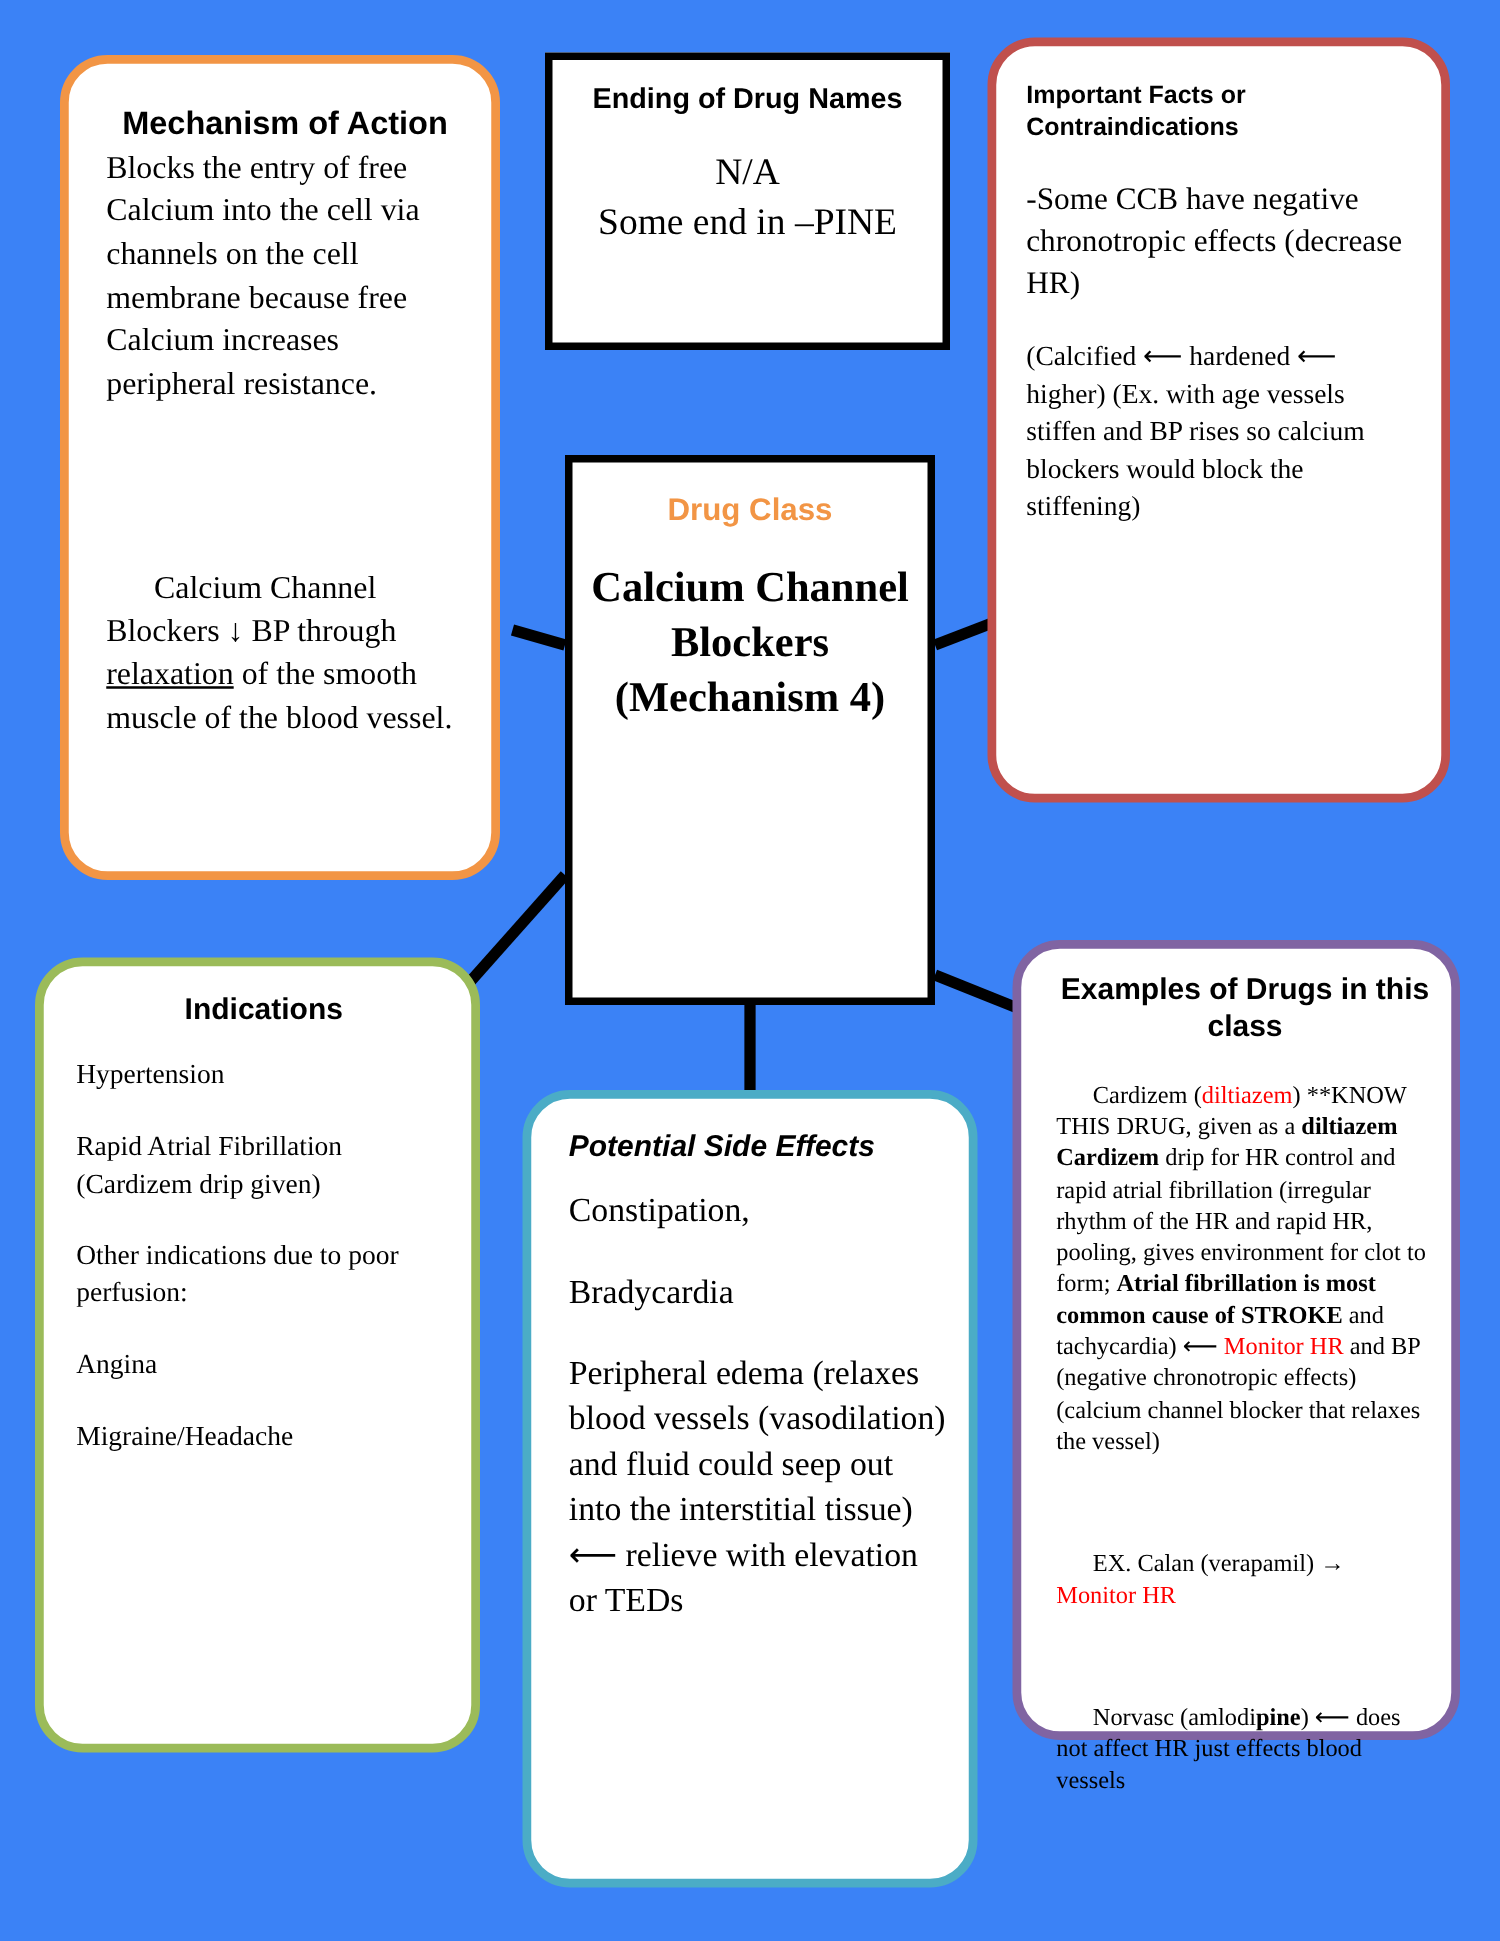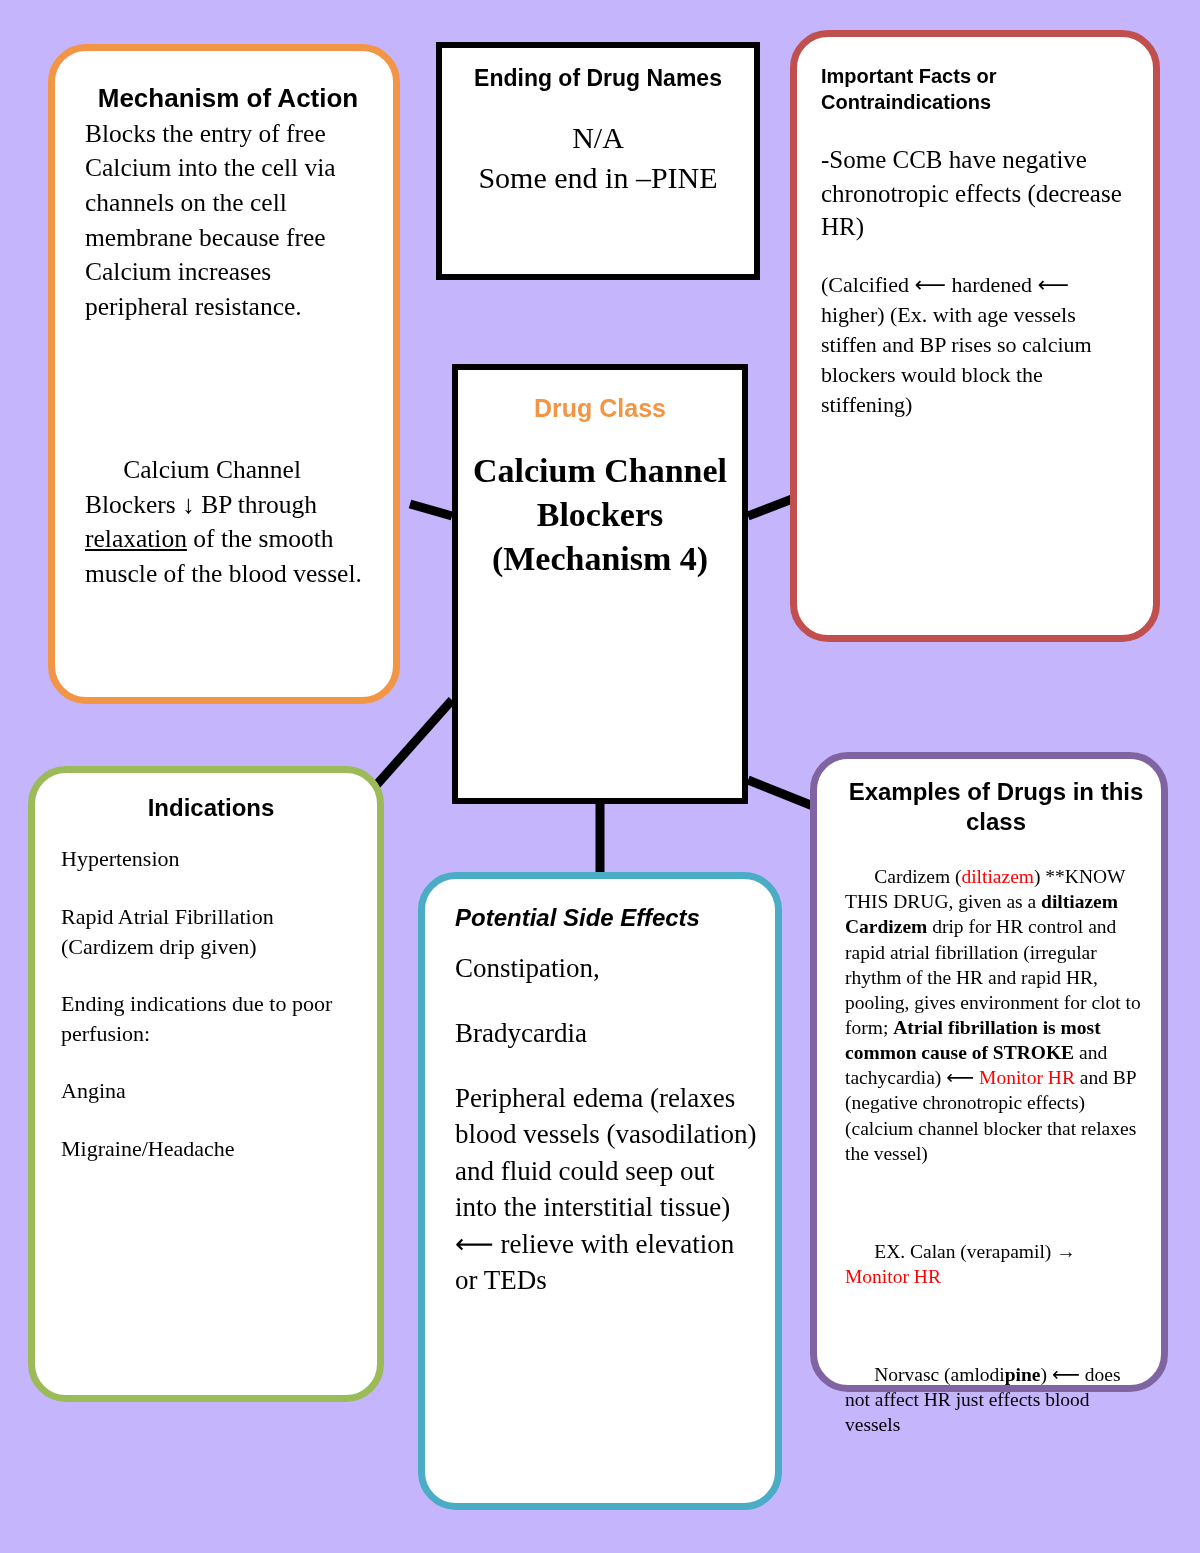--- a/index.html
+++ b/index.html
@@ -9,21 +9,21 @@
   }
   body {
     font-family: "Liberation Serif", serif;
     color: #000000;
   }
   #page {
     position: relative;
     width: 1200px;
     height: 1553px;
     overflow: hidden;
-    background: #c4b5fd;
+    background: #3b82f6;
   }
   .connectors {
     position: absolute;
     left: 0; top: 0;
     width: 1200px;
     height: 1553px;
     pointer-events: none;
     z-index: 1;
   }
   .node {
@@ -181,21 +181,21 @@
 
   <div class="node sq" id="drug-class-node">
     <div class="dc-label">Drug Class</div>
     <div class="dc-name">Calcium Channel Blockers (Mechanism 4)</div>
   </div>
 
   <div class="node rounded" id="indications-node">
     <div class="node-title">Indications</div>
     <div class="body-txt">Hypertension</div>
     <div class="body-txt" style="margin-top:1.25em;">Rapid Atrial Fibrillation (Cardizem drip given)</div>
-    <div class="body-txt" style="margin-top:1.25em;">Ending indications due to poor perfusion:</div>
+    <div class="body-txt" style="margin-top:1.25em;">Other indications due to poor perfusion:</div>
     <div class="body-txt" style="margin-top:1.25em;">Angina</div>
     <div class="body-txt" style="margin-top:1.25em;">Migraine/Headache</div>
   </div>
 
   <div class="node rounded" id="side-effects-node">
     <div class="node-title">Potential Side Effects</div>
     <div class="body-txt">Constipation,</div>
     <div class="body-txt" style="margin-top:1.05em;">Bradycardia</div>
     <div class="body-txt" style="margin-top:1.05em;">Peripheral edema (relaxes blood vessels (vasodilation) and fluid could seep out into the interstitial tissue) ⟵ relieve with elevation or TEDs</div>
   </div>

